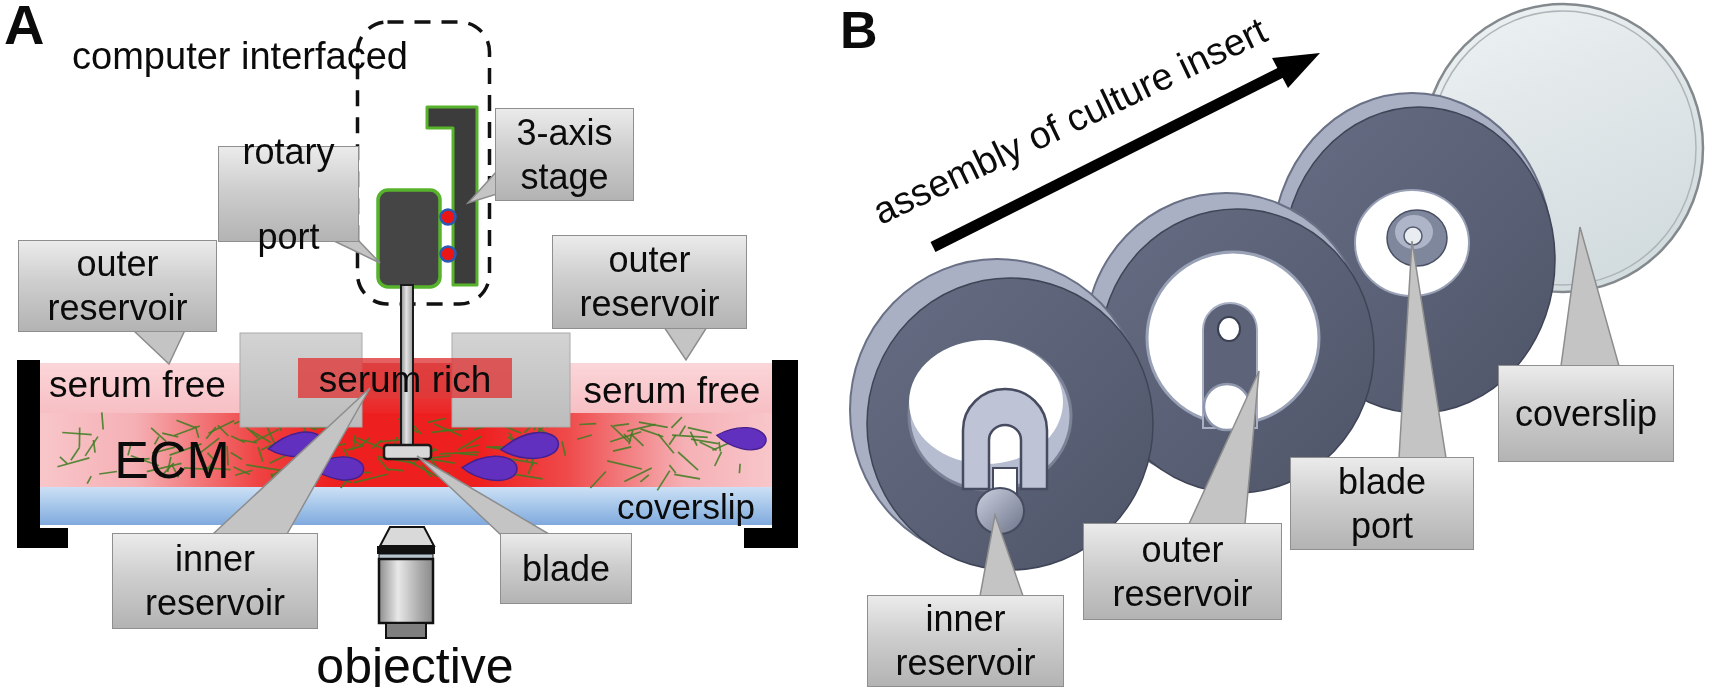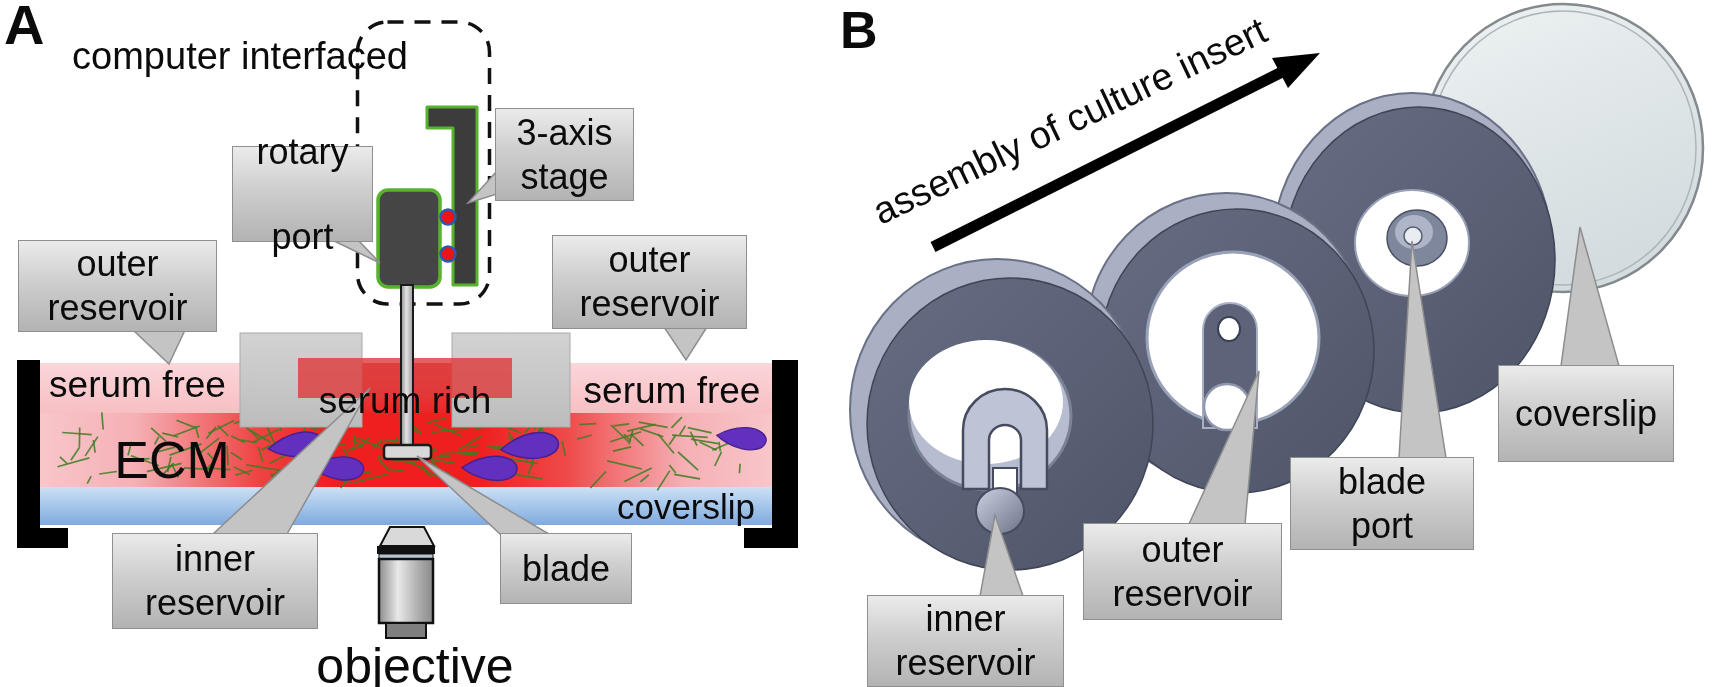--- a/index.html
+++ b/index.html
@@ -319,21 +319,21 @@
       <polygon points="1412,241 1446,458 1399,458"></polygon>
       <polygon points="1580,227 1619,366 1561,366"></polygon>
     </g>
   </svg>
 
   <div class="txt panel-letter" style="left:4px;top:-8px;">A</div>
   <div class="txt panel-letter" style="left:840px;top:0px;font-size:52px;">B</div>
 
   <div class="txt center" style="left:55px;top:35px;width:370px;font-size:38px;">computer interfaced</div>
 
-  <div class="callout" style="left:232px;top:146px;width:139px;height:94px;gap:41px;">
+  <div class="callout" style="left:218px;top:146px;width:139px;height:94px;gap:41px;">
     <div>rotary</div>
     <div>port</div>
   </div>
 
   <div class="callout" style="left:495px;top:108px;width:137px;height:91px;">
     <div>3-axis</div>
     <div>stage</div>
   </div>
 
   <div class="callout" style="left:18px;top:240px;width:197px;height:90px;">
@@ -351,21 +351,21 @@
     <div>reservoir</div>
   </div>
 
   <div class="callout" style="left:500px;top:533px;width:130px;height:69px;">
     <div>blade</div>
   </div>
 
   <div class="txt center" style="left:320px;top:637px;width:190px;font-size:50px;">objective</div>
 
   <div class="txt center" style="left:30px;top:364px;width:215px;font-size:37px;">serum free</div>
-  <div class="txt center" style="left:298px;top:359px;width:214px;font-size:37px;margin-top:21px;">serum rich</div>
+  <div class="txt center" style="left:298px;top:359px;width:214px;font-size:37px;">serum rich</div>
   <div class="txt center" style="left:562px;top:370px;width:220px;font-size:37px;">serum free</div>
   <div class="txt center" style="left:112px;top:430px;width:120px;font-size:52px;">ECM</div>
   <div class="txt center" style="left:586px;top:487px;width:200px;font-size:35px;">coverslip</div>
 
   <div class="txt rot" style="left:886px;top:190px;height:46px;font-size:38px;">assembly of culture insert</div>
 
   <div class="callout" style="left:867px;top:595px;width:195px;height:90px;">
     <div>inner</div>
     <div>reservoir</div>
   </div>

